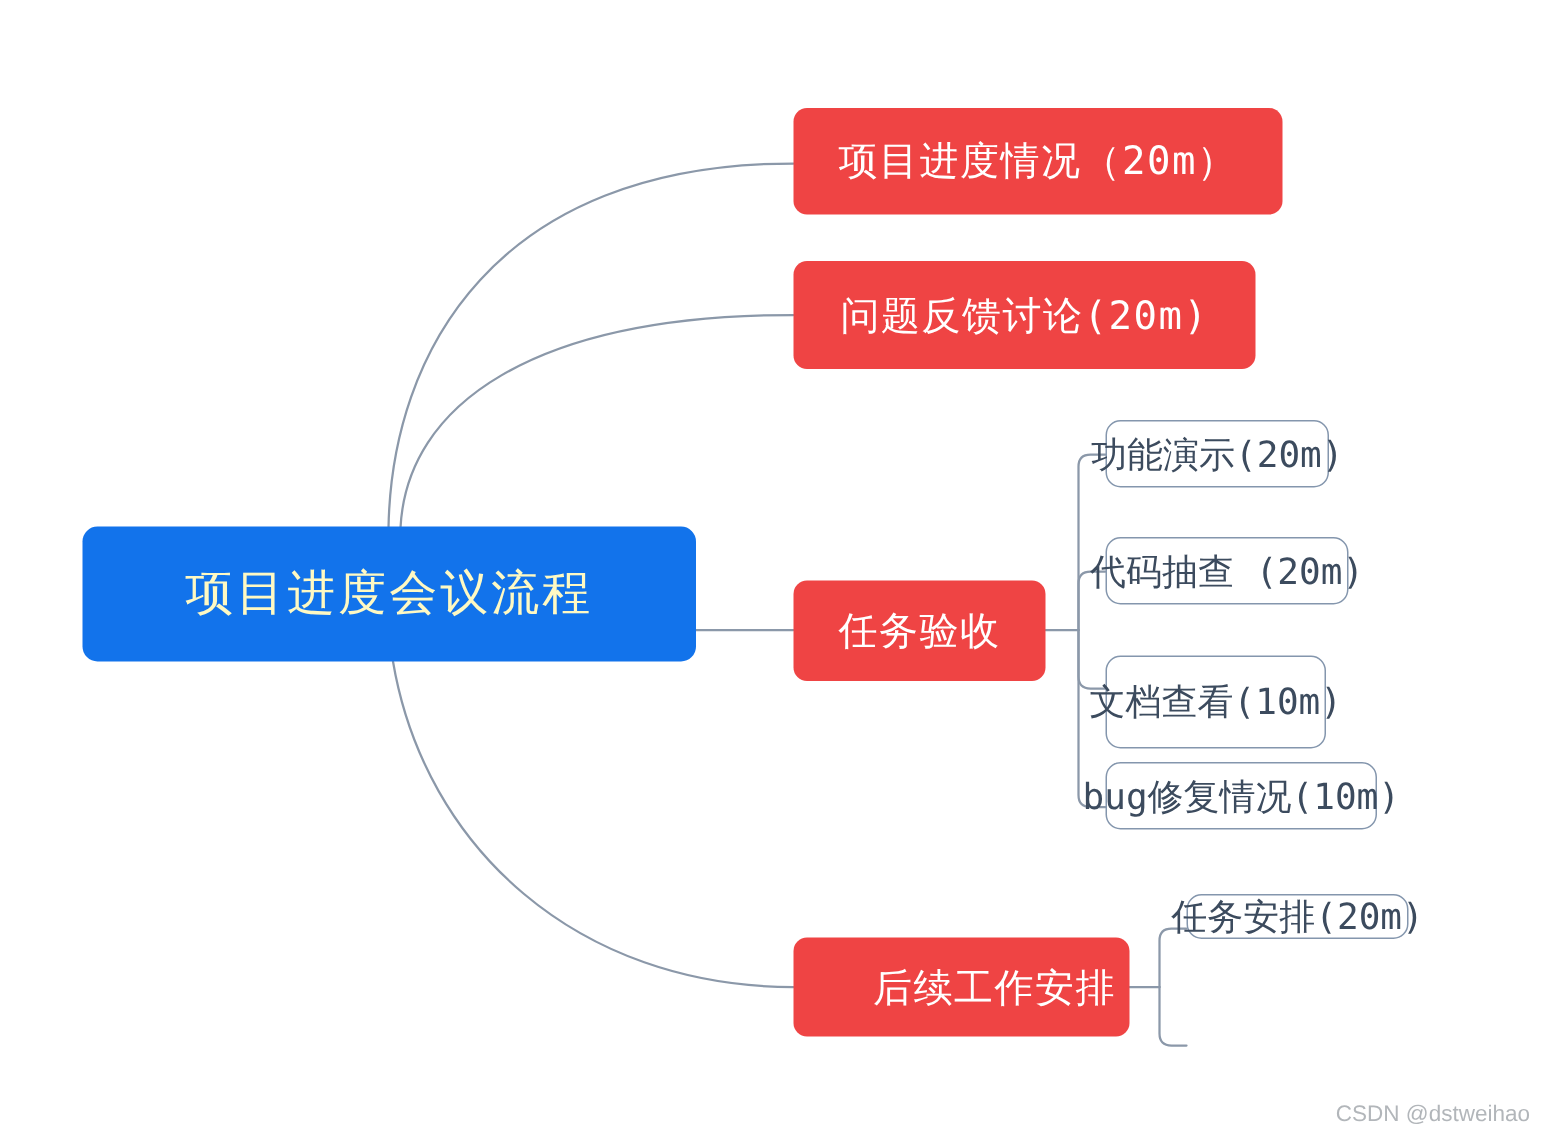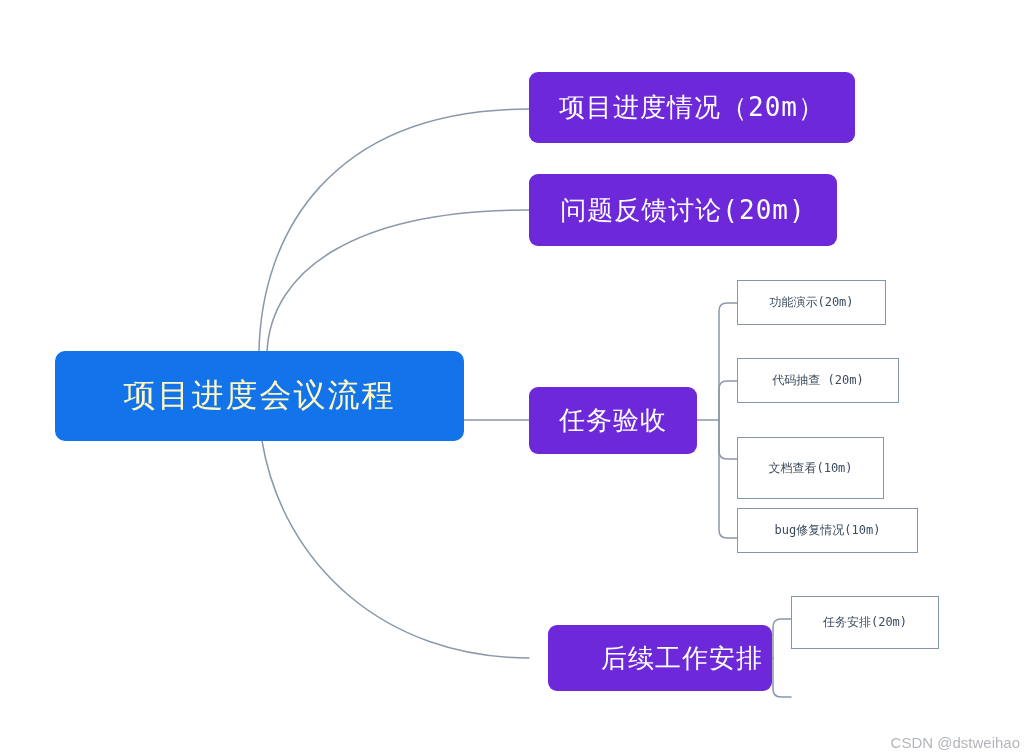--- a/index.html
+++ b/index.html
@@ -28,32 +28,32 @@
     cursor: default;
   }
   .node.root {
     background: #1273eb;
     color: #fef9c3;
     border-radius: 10px;
     font-size: 32px;
     letter-spacing: 2px;
   }
   .node.branch {
-    background: #6d28d9;
+    background: #ef4444;
     color: #ffffff;
     border-radius: 9px;
     font-size: 26px;
     letter-spacing: 1px;
   }
   .node.child {
     background: #ffffff;
     color: #3c4b5e;
     border: 1.5px solid #8496ad;
-    border-radius: 0;
-    font-size: 12px;
+    border-radius: 10px;
+    font-size: 24px;
   }
   .watermark {
     position: absolute;
     right: 14px;
     bottom: 4px;
     font-family: "Liberation Sans", "DejaVu Sans", sans-serif;
     font-size: 15px;
     color: #b2b6ba;
     margin-top: 39px;
   }
@@ -84,27 +84,27 @@
   </svg>
 
   <div class="node root" style="left:55px; top:351px; width:409px; height:90px;">项目进度会议流程</div>
 
   <div class="node branch" style="left:529px; top:72px; width:326px; height:71px;">项目进度情况（20m）</div>
 
   <div class="node branch" style="left:529px; top:174px; width:308px; height:72px;">问题反馈讨论(20m)</div>
 
   <div class="node branch" style="left:529px; top:387px; width:168px; height:67px;">任务验收</div>
 
-  <div class="node branch" style="left:548px; top:625px; width:224px; height:66px;padding-left:44px;">后续工作安排</div>
+  <div class="node branch" style="left:529px; top:625px; width:224px; height:66px;padding-left:44px;">后续工作安排</div>
 
   <div class="node child" style="left:737px; top:280px; width:149px; height:45px;">功能演示(20m)</div>
 
   <div class="node child" style="left:737px; top:358px; width:162px; height:45px;">代码抽查 (20m)</div>
 
   <div class="node child" style="left:737px; top:437px; width:147px; height:62px;">文档查看(10m)</div>
 
   <div class="node child" style="left:737px; top:508px; width:181px; height:45px;">bug修复情况(10m)</div>
 
-  <div class="node child" style="left:791px; top:596px; width:148px; height:53px;">任务安排(20m)</div>
+  <div class="node child" style="left:791px; top:596px; width:148px; height:30px;">任务安排(20m)</div>
 
 
   <div class="watermark">CSDN @dstweihao</div>
 </div>
 
 </body></html>

